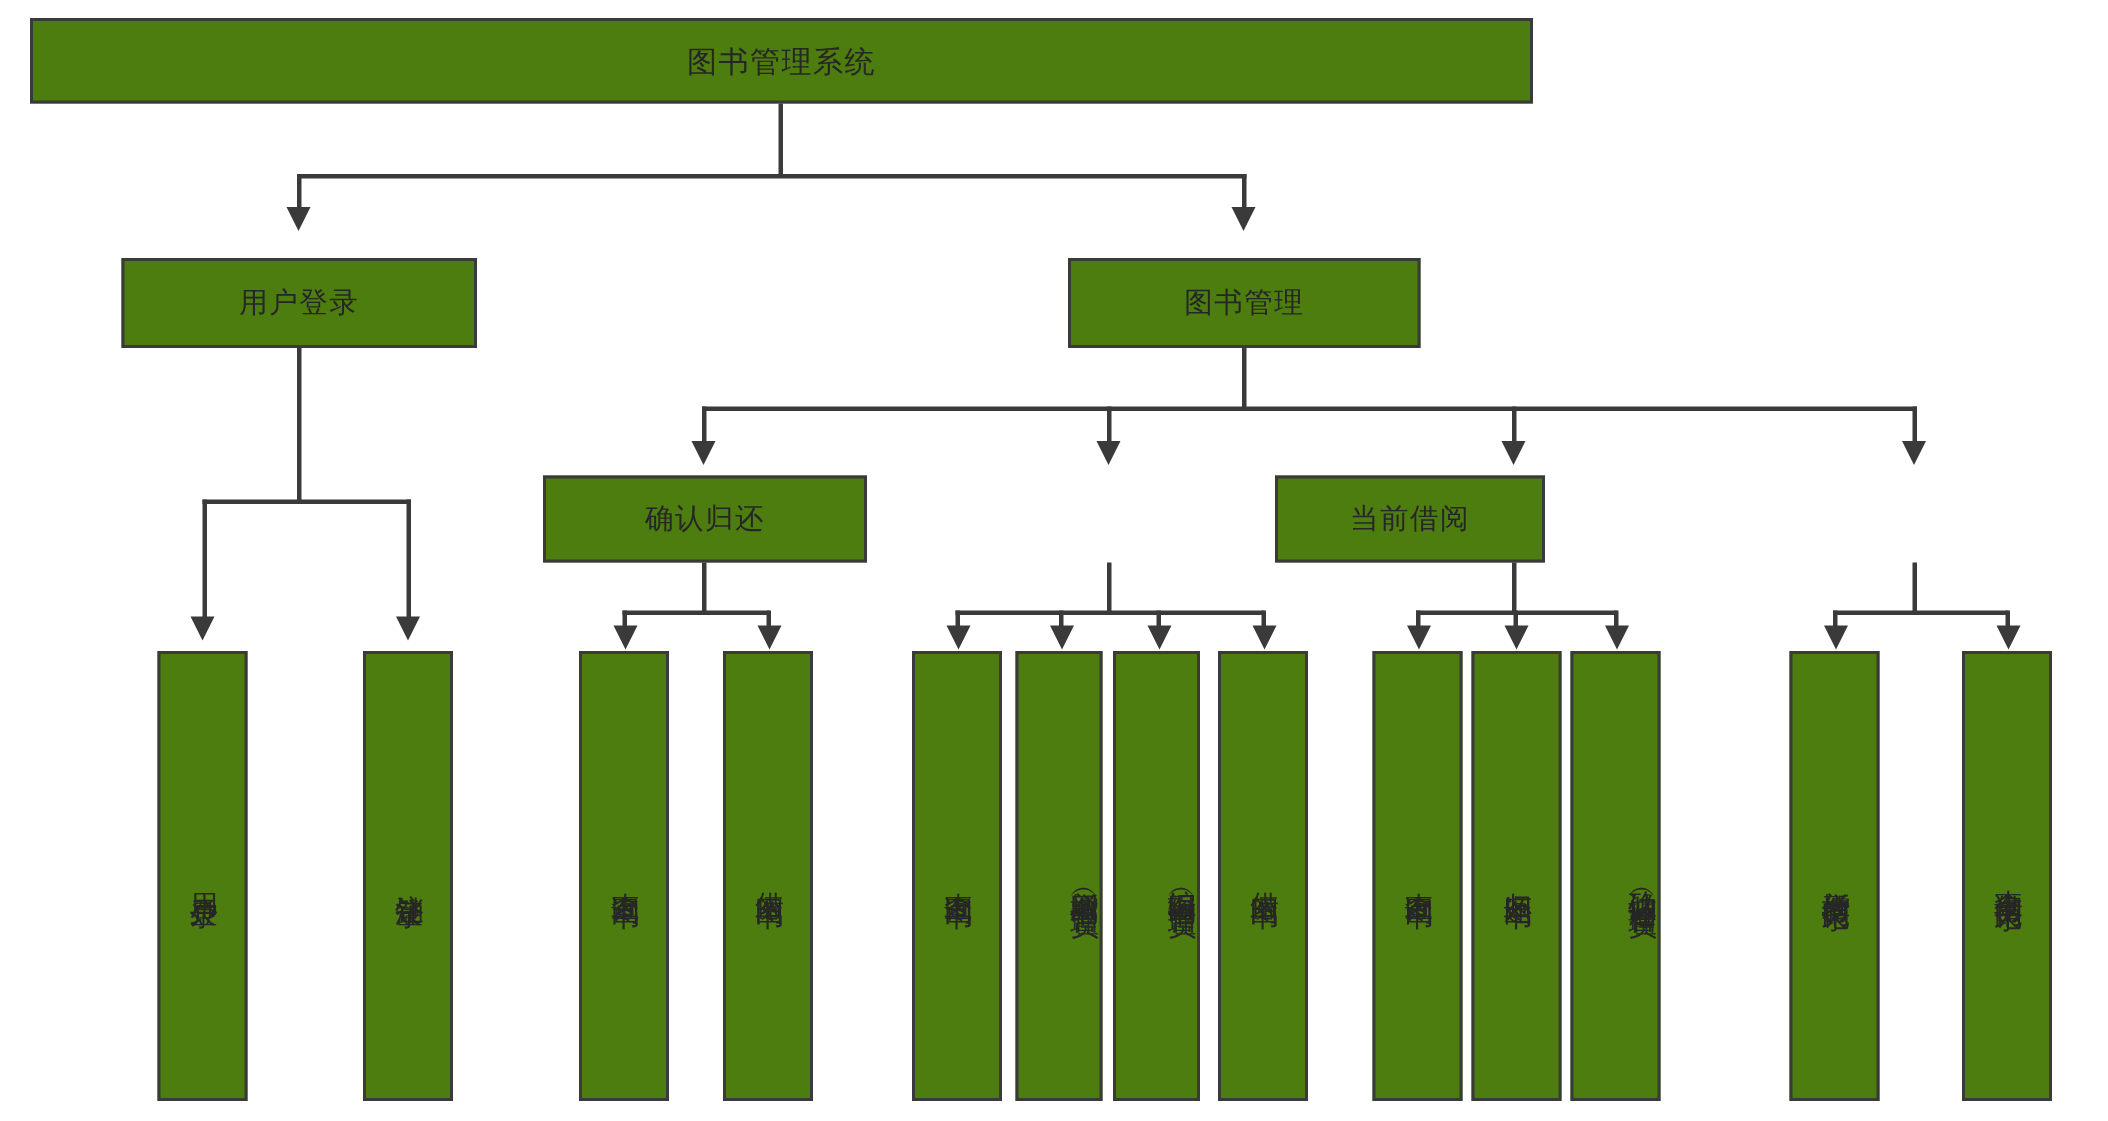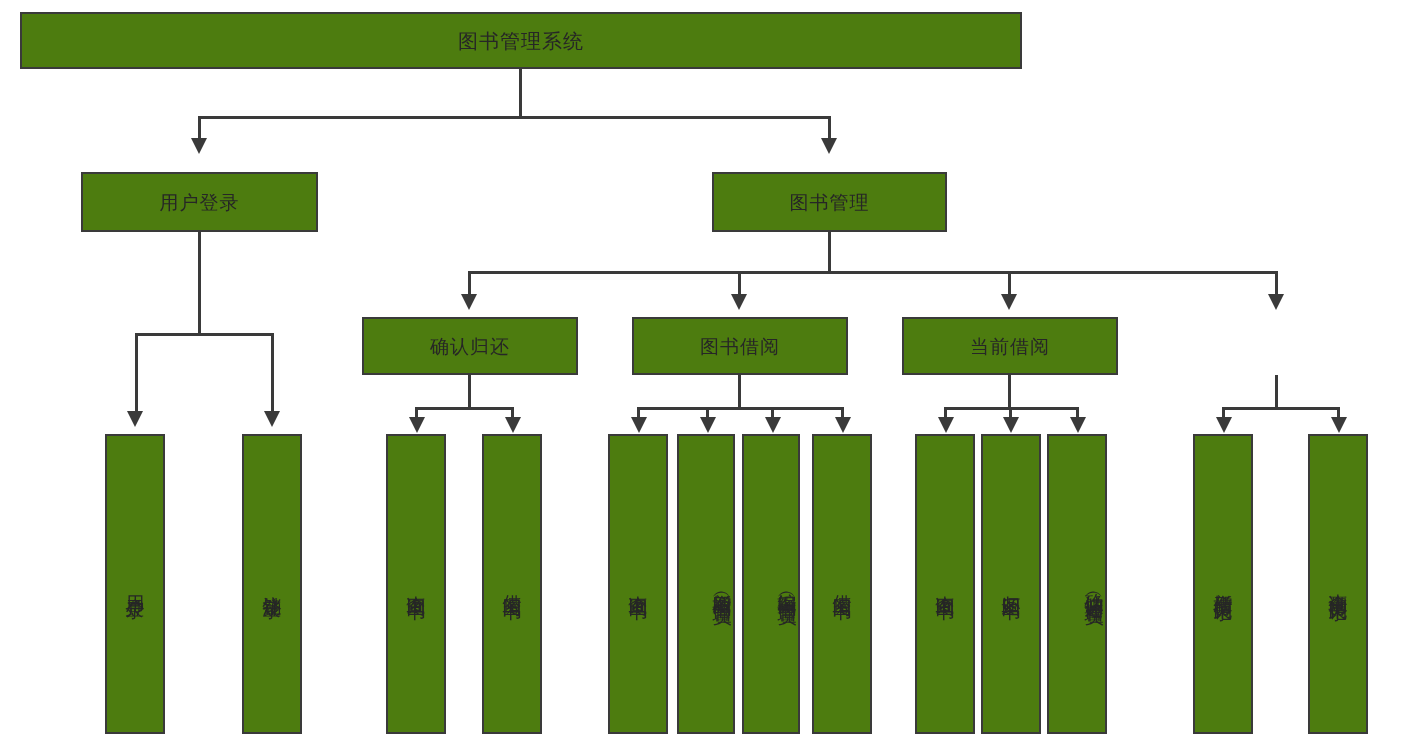--- a/index.html
+++ b/index.html
@@ -108,22 +108,21 @@
   <div class="vline" style="left:468px;top:271px;height:25px;"></div>
   <div class="arrow" style="left:461px;top:294px;"></div>
   <div class="vline" style="left:738px;top:271px;height:25px;"></div>
   <div class="arrow" style="left:731px;top:294px;"></div>
   <div class="vline" style="left:1008px;top:271px;height:25px;"></div>
   <div class="arrow" style="left:1001px;top:294px;"></div>
   <div class="vline" style="left:1275px;top:271px;height:25px;"></div>
   <div class="arrow" style="left:1268px;top:294px;"></div>
 
   <div class="node h" style="left:362px;top:317px;width:216px;height:58px;">确认归还</div>
-  <div class="node h" style="left:632px;top:317px;width:216px;height:58px;">图书借阅</div>
-  <div class="node h" style="left:902px;top:317px;width:216px;height:58px;">当前借阅</div>
+  <div class="node h" style="left:850px;top:317px;width:180px;height:58px;">当前借阅</div>
 
   <div class="vline" style="left:468px;top:375px;height:35px;"></div>
   <div class="hline" style="left:415px;top:407px;width:98px;"></div>
   <div class="vline" style="left:415px;top:407px;height:12px;"></div>
   <div class="arrow" style="left:409px;top:417px;"></div>
   <div class="vline" style="left:511px;top:407px;height:12px;"></div>
   <div class="arrow" style="left:505px;top:417px;"></div>
 
   <div class="vline" style="left:738px;top:375px;height:35px;"></div>
   <div class="hline" style="left:637px;top:407px;width:206px;"></div>

